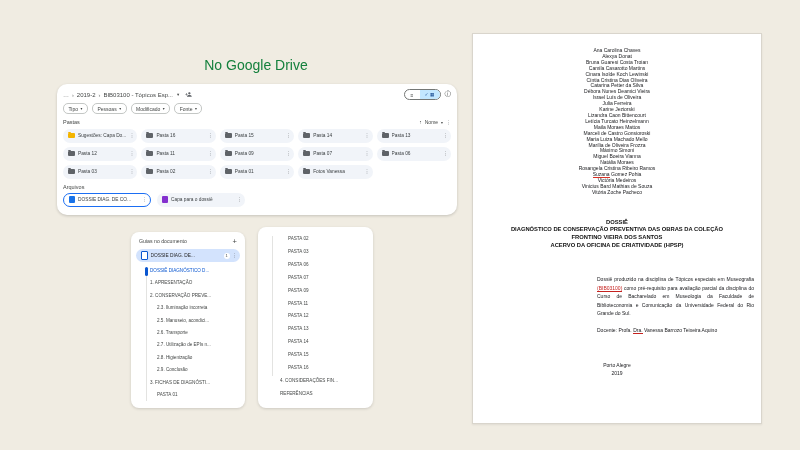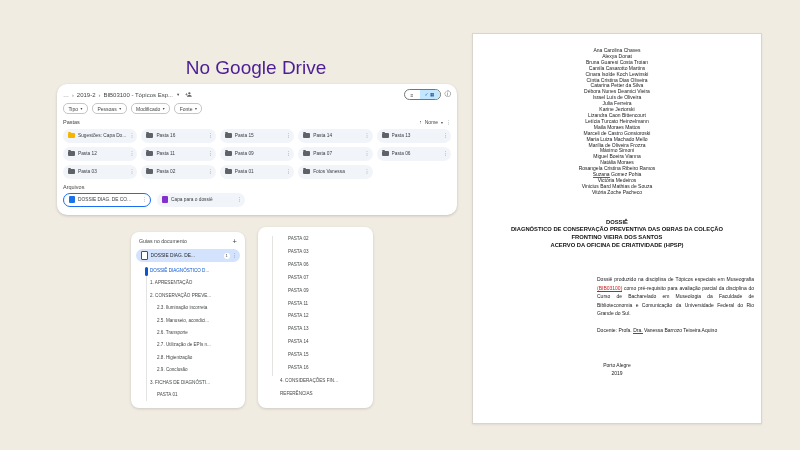--- a/index.html
+++ b/index.html
@@ -1,21 +1,21 @@
 <!DOCTYPE html>
 <html><head>
 <meta charset="utf-8">
 <style>
   html,body{margin:0;padding:0;}
   #canvas{position:relative;width:800px;height:450px;background:#f0ece2;overflow:hidden;
           font-family:"Liberation Sans","DejaVu Sans",sans-serif;color:#3c4043;}
 
   
   .slide-title{position:absolute;left:136px;top:57px;width:240px;text-align:center;
-               font-size:19px;font-weight:500;color:#4c1d95;}
+               font-size:14px;font-weight:500;color:#15803d;}
 
   
   .drive-win{position:absolute;left:57px;top:84px;width:400px;height:131px;background:#fff;
              border-radius:10px;box-shadow:0 1px 3px rgba(0,0,0,.18);padding:5px 6px;box-sizing:border-box;}
   .dw-header{display:flex;align-items:center;gap:3px;height:11px;font-size:6px;color:#444746;}
   .bc-item{white-space:nowrap;}
   .bc-sep{color:#747775;font-size:5.5px;}
   .bc-caret{font-size:4.5px;color:#444746;margin-left:1px;}
   .person-ico{margin-left:3px;display:inline-flex;}
   .dw-right{margin-left:auto;display:flex;align-items:center;gap:4px;}

